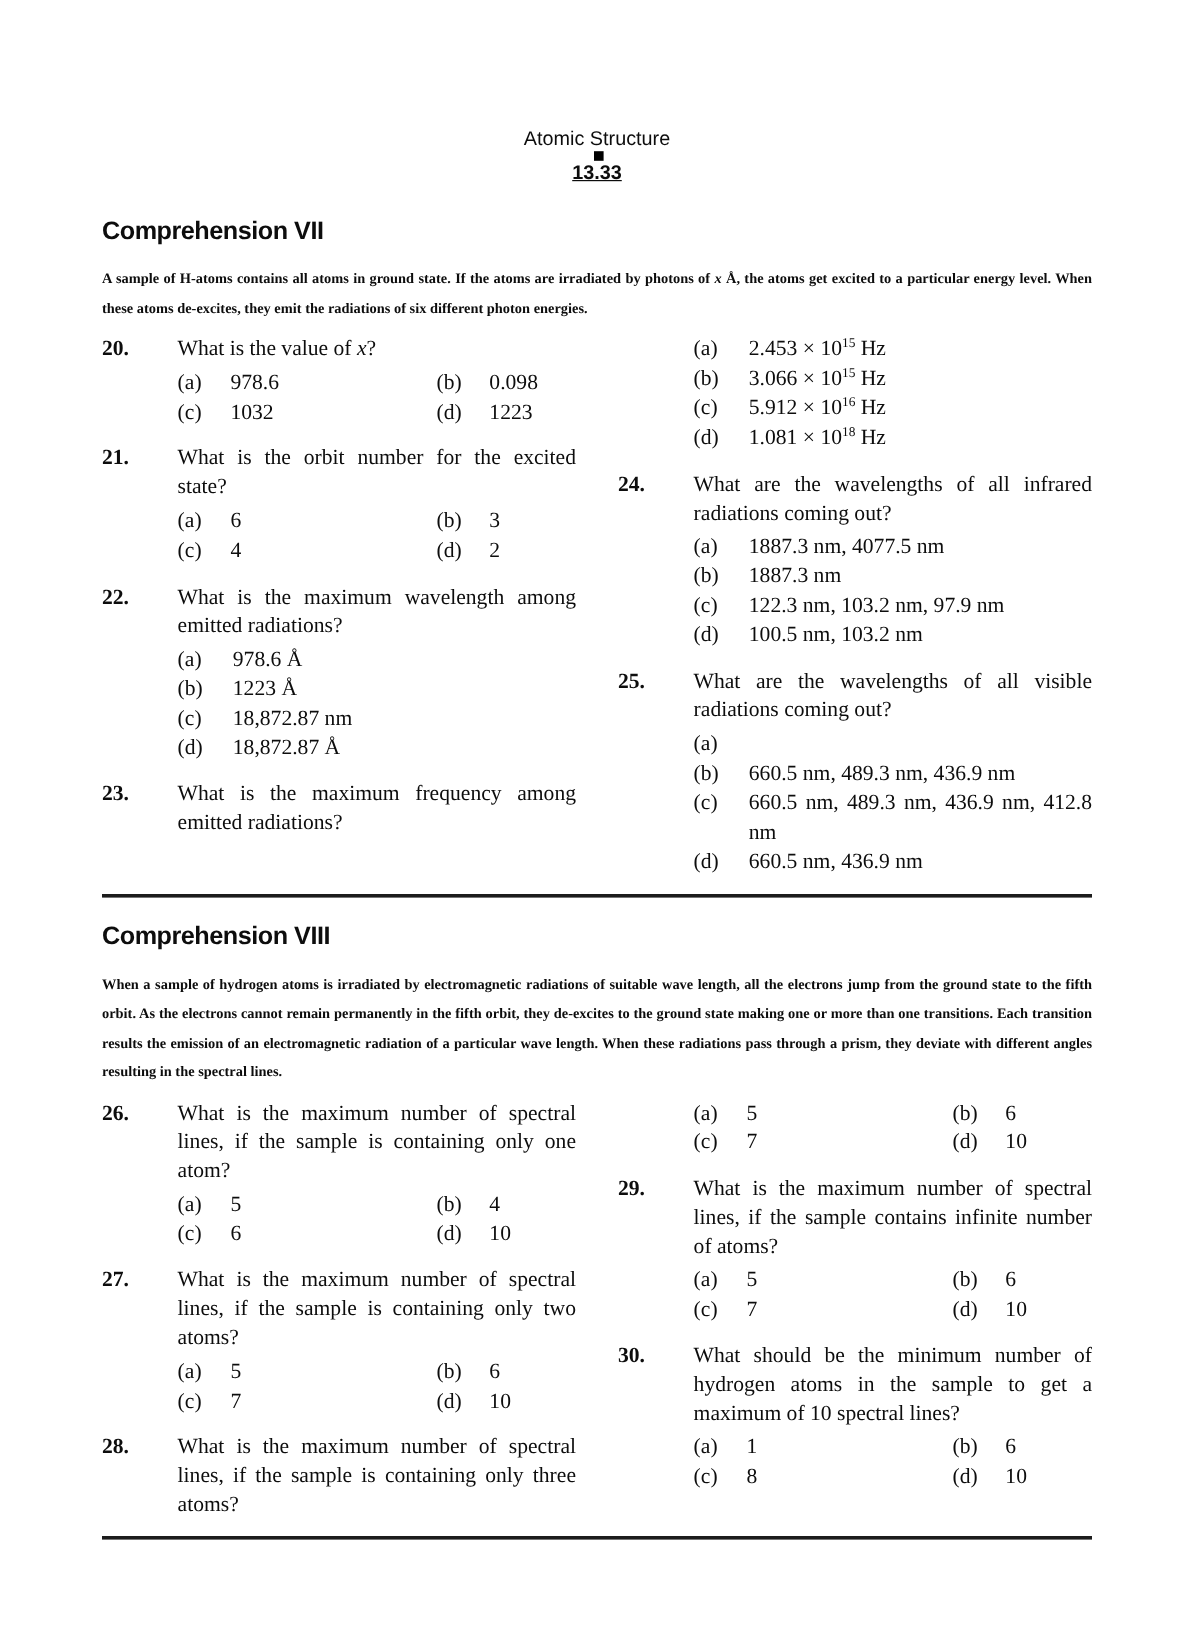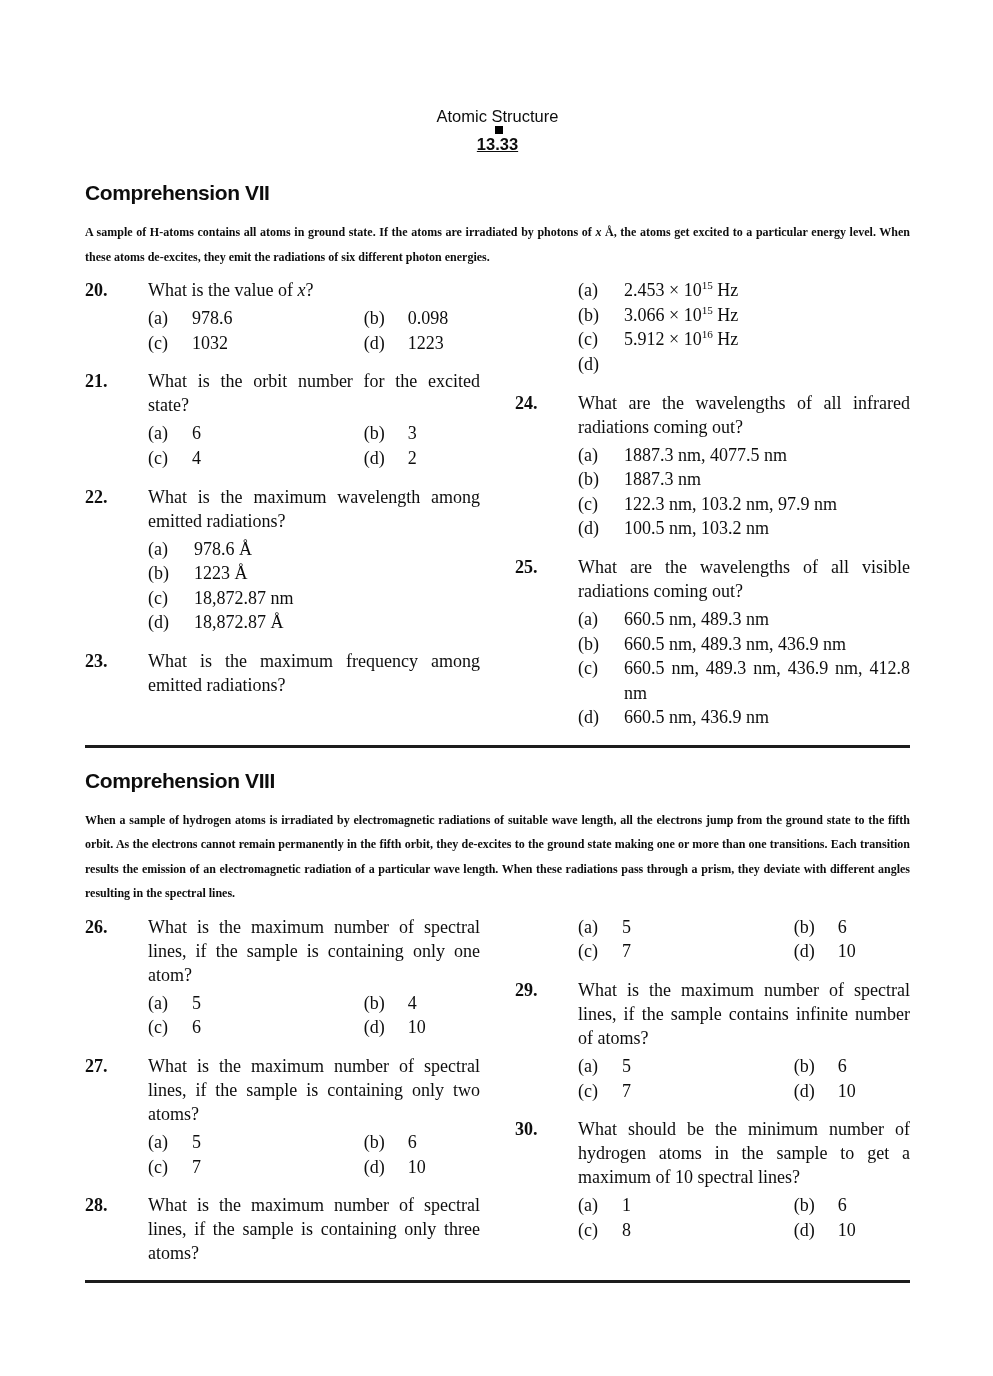--- a/index.html
+++ b/index.html
@@ -188,20 +188,21 @@
             <div class="opt">
                 <span class="opt-label">(b)</span>
                 <span class="opt-value"><span>3.066 × 10</span><sup>15</sup><span> Hz</span></span>
               </div>
             <div class="opt">
                 <span class="opt-label">(c)</span>
                 <span class="opt-value"><span>5.912 × 10</span><sup>16</sup><span> Hz</span></span>
               </div>
             <div class="opt">
                 <span class="opt-label">(d)</span>
+                <span class="opt-value"><span>1.081 × 10</span><sup>18</sup><span> Hz</span></span>
               </div>
           </div>
         </div>
       </div>
 
       <div class="q">
         <div class="q-num">24.</div>
         <div class="q-body">
           <div class="q-text">What are the wavelengths of all infrared radiations coming out?</div>
           <div class="q-opts stacked">
@@ -225,21 +226,20 @@
         </div>
       </div>
 
       <div class="q">
         <div class="q-num">25.</div>
         <div class="q-body">
           <div class="q-text">What are the wavelengths of all visible radiations coming out?</div>
           <div class="q-opts stacked">
             <div class="opt">
                 <span class="opt-label">(a)</span>
-                <span class="opt-value">660.5 nm, 489.3 nm</span>
               </div>
             <div class="opt">
                 <span class="opt-label">(b)</span>
                 <span class="opt-value">660.5 nm, 489.3 nm, 436.9 nm</span>
               </div>
             <div class="opt">
                 <span class="opt-label">(c)</span>
                 <span class="opt-value">660.5 nm, 489.3 nm, 436.9 nm, 412.8 nm</span>
               </div>
             <div class="opt">

